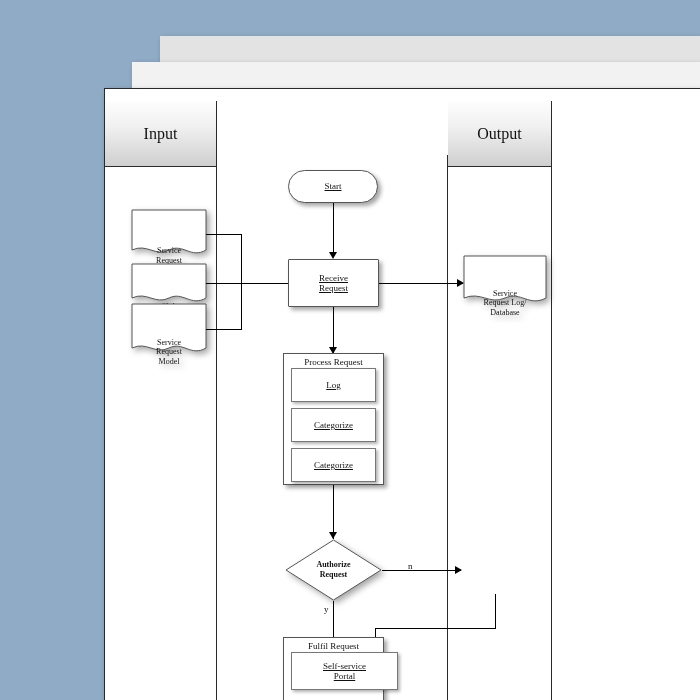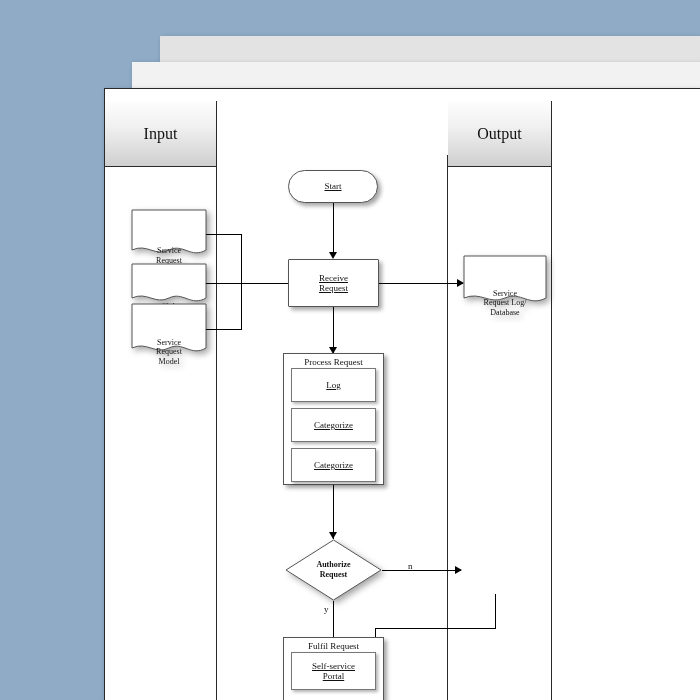--- a/index.html
+++ b/index.html
@@ -296,21 +296,21 @@
     <div class="edge-label" style="left:219px; top:515px;">y</div>
 
     <div class="conn v" style="left:390px; top:505px; height:34px;"></div>
     <div class="conn h" style="left:270px; top:539px; width:121px;"></div>
     <div class="conn v" style="left:270px; top:539px; height:26px;"></div>
     <div class="arrowhead arrow-down" style="left:266px; top:558px;"></div>
 
     <div class="group-box" style="left:178px; top:548px; width:101px; height:64px;">
       <div class="group-title">Fulfil Request</div>
     </div>
-    <div class="node sub" style="left:186px; top:563px; width:85px; height:38px;">
+    <div class="node sub" style="left:186px; top:563px; width:107px; height:38px;">
       <span>Self-service<br>Portal</span>
     </div>
 
     <div class="doc" style="left:358px; top:166px; width:84px; height:52px;">
       <svg width="84" height="52" viewBox="0 0 84 52">
         <path d="M1,1 L83,1 L83,43 C66,52 58,36 42,43 C26,50 18,36 1,43 Z" fill="#ffffff" stroke="#555" stroke-width="1"></path>
       </svg>
       <div class="doclabel">Service<br>Request Log/<br>Database</div>
     </div>
 

